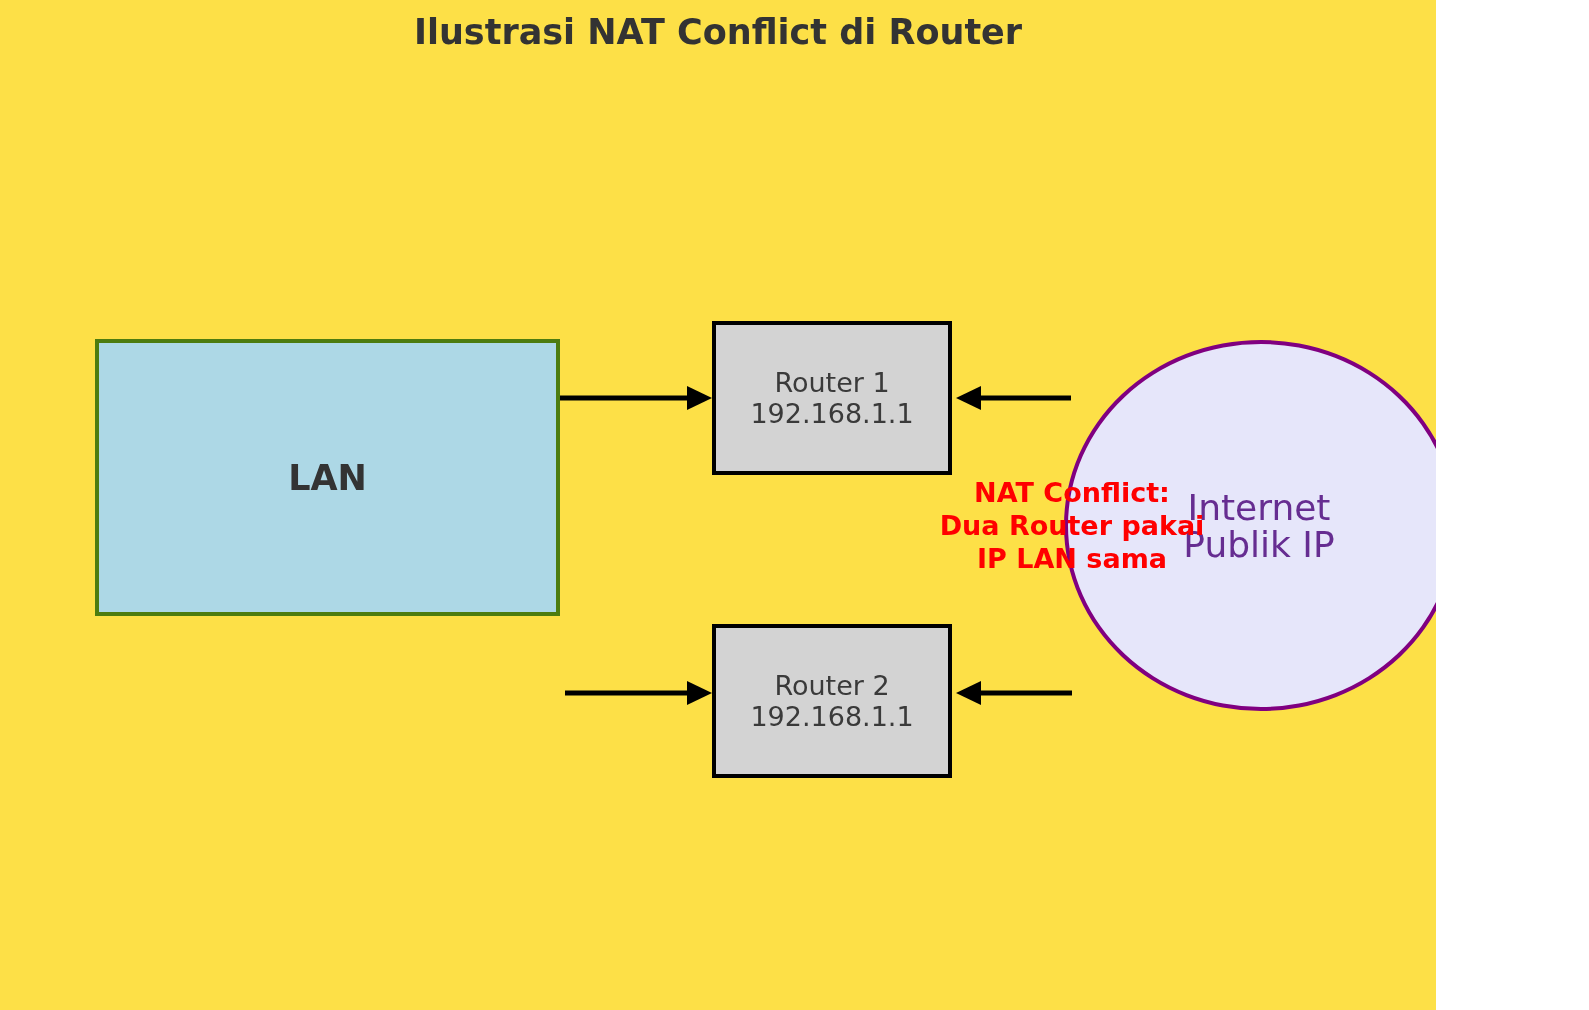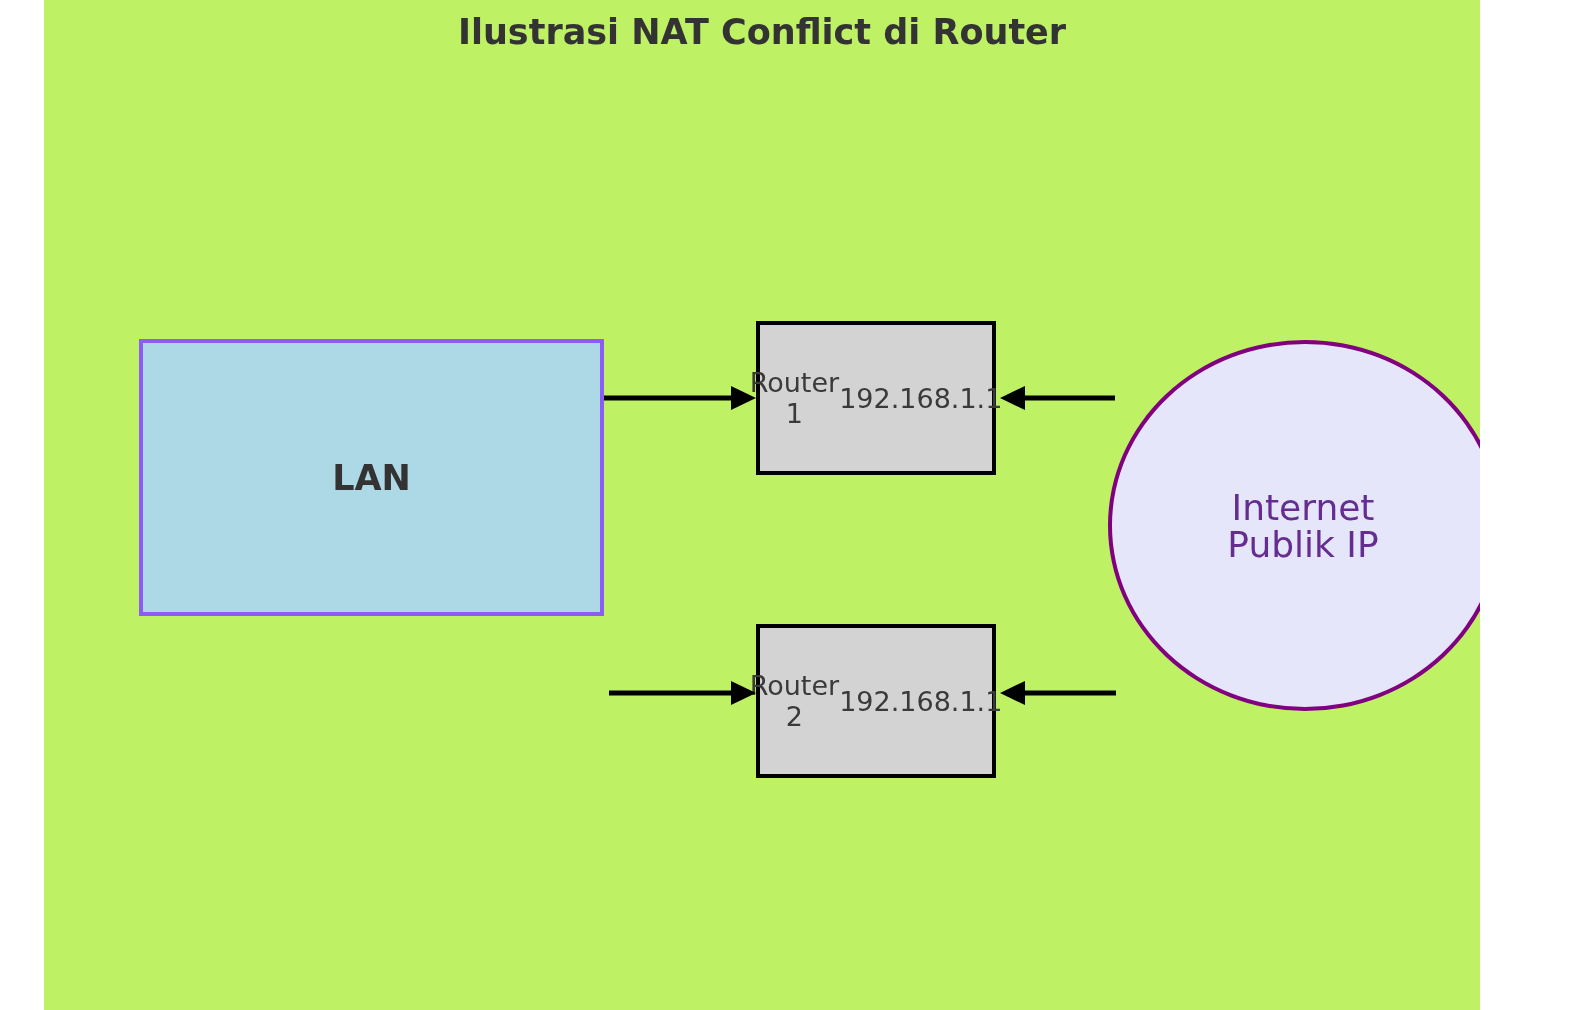--- a/index.html
+++ b/index.html
@@ -1,46 +1,45 @@
 <!DOCTYPE html>
 <html><head>
 <meta charset="utf-8">
 <style>
   html, body { margin: 0; padding: 0; background: #ffffff; }
   #canvas {
     position: relative;
     width: 1436px;
     height: 1010px;
-    background: #bef264;
+    background: #fde047;
     overflow: hidden;
     font-family: "DejaVu Sans", "Liberation Sans", sans-serif;
-    margin-left: 44px;
   }
   .title {
     position: absolute;
     left: 0; right: 0; top: 12px;
     text-align: center;
     font-size: 35px;
     font-weight: bold;
     color: #333333;
     line-height: 40px;
   }
   .node {
     position: absolute;
     box-sizing: border-box;
     display: flex;
-    flex-direction: row;
+    flex-direction: column;
     align-items: center;
     justify-content: center;
     text-align: center;
   }
   .lan-box {
     left: 95px; top: 339px; width: 465px; height: 277px;
     background: #ADD8E6;
-    border: 4px solid #8b5cf6;
+    border: 4px solid #4d7c0f;
     z-index: 1;
   }
   .lan-box .line {
     font-size: 35px;
     font-weight: bold;
     color: #333333;
     line-height: 38px;
   }
   .router-box {
     left: 712px; width: 240px; height: 154px;
@@ -115,20 +114,25 @@
     <div class="line">Router 2</div>
     <div class="line">192.168.1.1</div>
   </div>
 
   <div class="internet-ellipse"></div>
   <div class="internet-label">
     <div>Internet</div>
     <div>Publik IP</div>
   </div>
 
+  <div class="conflict-note">
+    <div>NAT Conflict:</div>
+    <div>Dua Router pakai</div>
+    <div>IP LAN sama</div>
+  </div>
 
   <svg class="arrow-layer" width="1589" height="1010">
 
     <g>
       <line x1="560" y1="398" x2="690" y2="398" stroke="#000000" stroke-width="5"></line>
       <polygon points="712,398 687,386 687,410" fill="#000000"></polygon>
     </g>
 
     <g>
       <line x1="1071" y1="398" x2="979" y2="398" stroke="#000000" stroke-width="5"></line>

